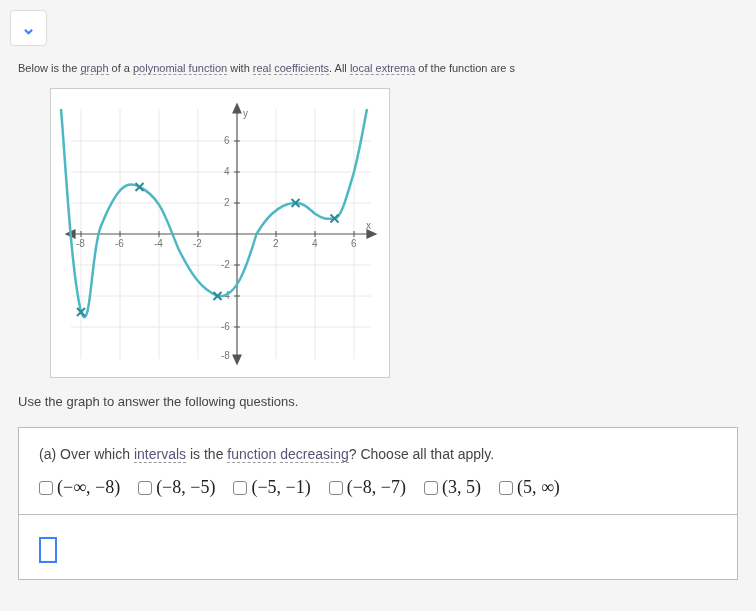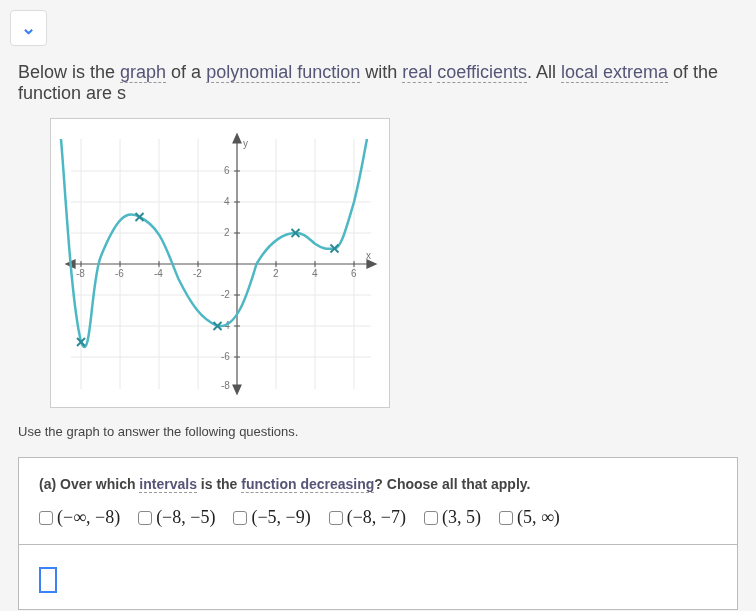--- a/index.html
+++ b/index.html
@@ -20,21 +20,21 @@
       margin-bottom: 8px;
     }
     .chevron {
       color: #3b82f6;
       font-size: 18px;
       font-weight: bold;
     }
     .intro-text {
       color: #444;
       margin: 8px 0 14px 8px;
-      font-size: 18px;
+      font-size: 11px;
     }
     .term {
       color: #557;
       border-bottom: 1px dashed #999;
       cursor: help;
     }
     .graph-container {
       background: #fff;
       border: 1px solid #ccc;
       width: 340px;
@@ -55,21 +55,20 @@
     }
     .question-part {
       padding: 16px 20px;
       border-bottom: 1px solid #bbb;
     }
     .question-part:last-child { border-bottom: none; }
     .question-text {
       color: #444;
       margin-bottom: 12px;
       line-height: 1.5;
-      font-weight: bold;
     }
     .options-row {
       display: flex;
       flex-wrap: wrap;
       gap: 12px 18px;
       font-family: 'Times New Roman', serif;
       font-size: 18px;
       color: #222;
       align-items: center;
     }
@@ -213,21 +212,21 @@
       <label class="option">
           <span class="checkbox"></span>
           <span class="math">(−∞, −8)</span>
         </label>
       <label class="option">
           <span class="checkbox"></span>
           <span class="math">(−8, −5)</span>
         </label>
       <label class="option">
           <span class="checkbox"></span>
-          <span class="math">(−5, −9)</span>
+          <span class="math">(−5, −1)</span>
         </label>
       <label class="option">
           <span class="checkbox"></span>
           <span class="math">(−8, −7)</span>
         </label>
       <label class="option">
           <span class="checkbox"></span>
           <span class="math">(3, 5)</span>
         </label>
       <label class="option">

